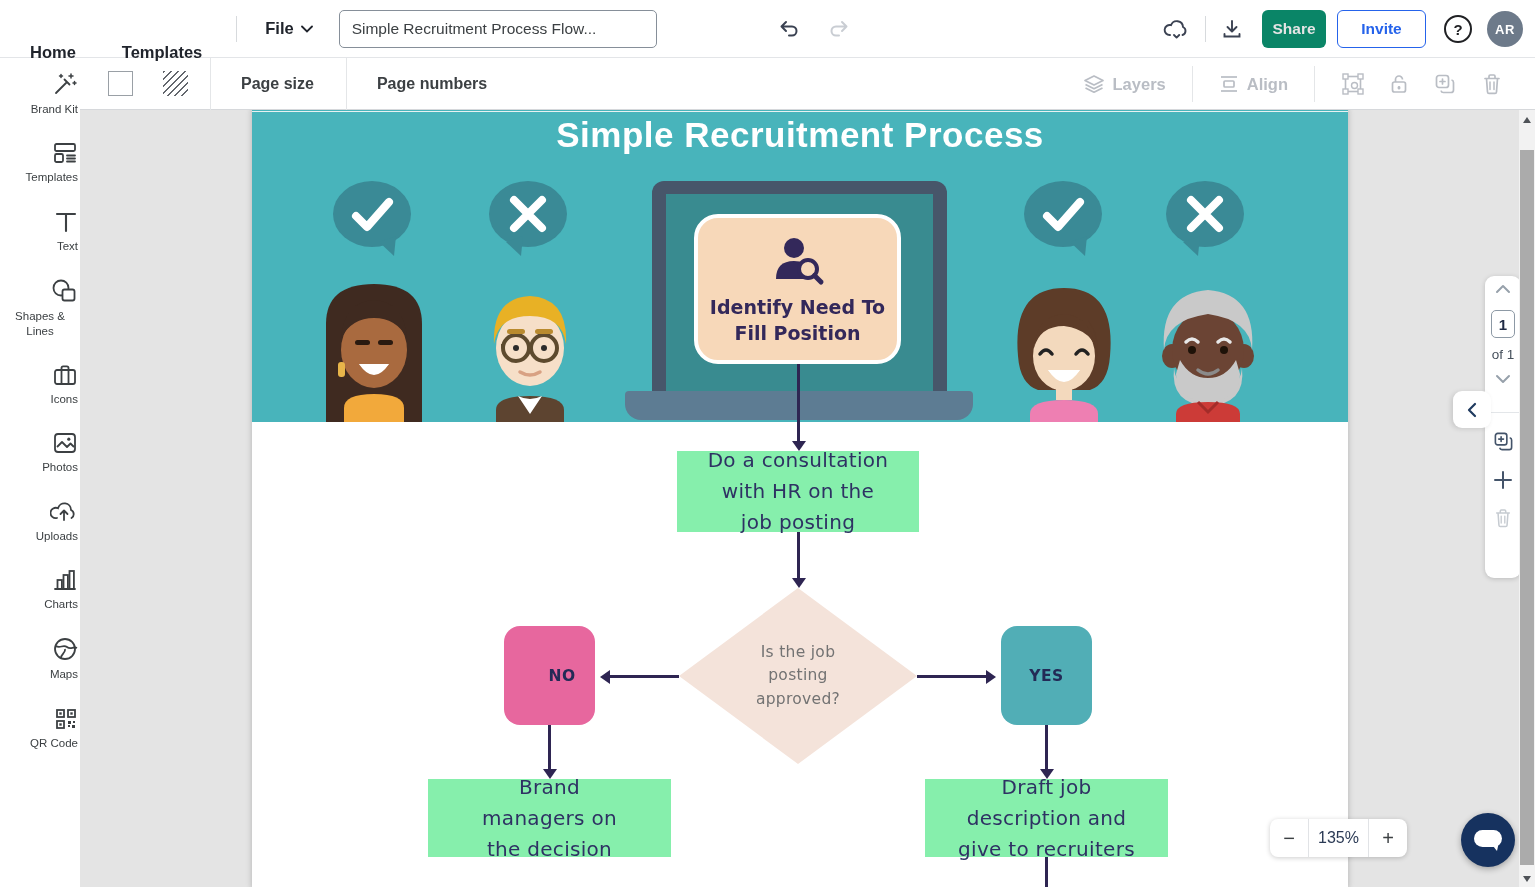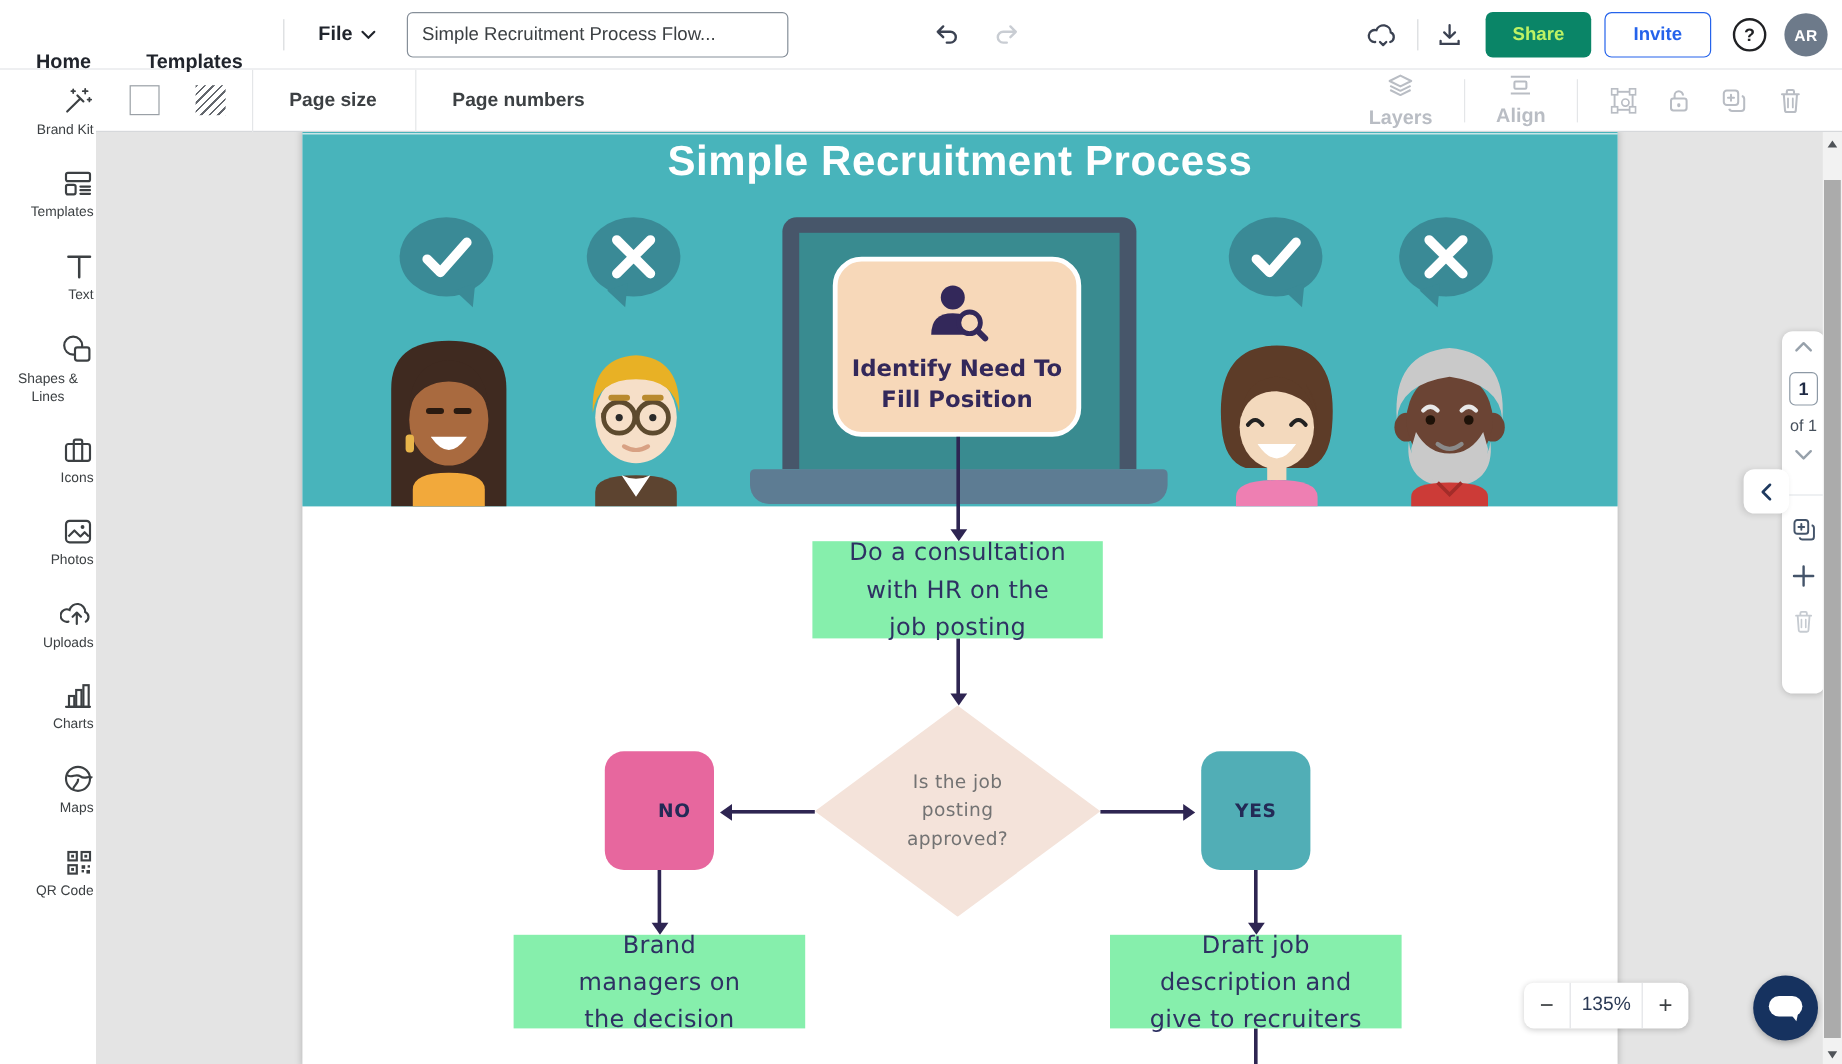--- a/index.html
+++ b/index.html
@@ -11,34 +11,34 @@
   .nav-link { font-size:16.5px; font-weight:700; color:#20242c; cursor:pointer;margin-top:48px; }
   .nav-home { margin-left:30px; }
   .nav-templates { margin-left:46px; }
   .tb-divider { width:1px; height:26px; background:#d7dadd; margin:0 28px 0 34px; }
   .file-menu { display:flex; align-items:center; gap:7px; font-size:16.5px; font-weight:700; color:#20242c; cursor:pointer; margin-right:26px; }
   .doc-title-input { width:318px; height:38px; border:1px solid #868f99; border-radius:5px; font-size:15.5px; color:#3c4043; padding:0 12px; font-family:"Liberation Sans",sans-serif; outline:none; }
   .undo-redo { display:flex; align-items:center; gap:26px; margin-left:120px; }
   .icon-btn { background:none; border:none; cursor:pointer; display:flex; align-items:center; justify-content:center; padding:2px; }
   .right-cluster { position:absolute; right:0; top:0; height:58px; display:flex; align-items:center; }
   .tb-divider2 { width:1px; height:26px; background:#d7dadd; margin:0 14px; }
-  .share-btn { width:88px; height:38px; background:#0a8567; color:#bef264; border:none; border-radius:6px; font-size:15.5px; font-weight:700; cursor:pointer; margin-right:11px; font-family:"Liberation Sans",sans-serif; }
+  .share-btn { width:64px; height:38px; background:#0a8567; color:#e5e5e5; border:none; border-radius:6px; font-size:15.5px; font-weight:700; cursor:pointer; margin-right:11px; font-family:"Liberation Sans",sans-serif; }
   .invite-btn { width:89px; height:38px; background:#fff; color:#2563eb; border:1.5px solid #2563eb; border-radius:6px; font-size:15.5px; font-weight:700; cursor:pointer; margin-right:18px; font-family:"Liberation Sans",sans-serif; }
   .help-btn { width:28px; height:28px; border-radius:50%; border:2px solid #202124; background:#fff; font-size:15px; font-weight:700; color:#202124; cursor:pointer; margin-right:15px; display:flex;align-items:center;justify-content:center; }
   .avatar { width:36px; height:36px; border-radius:50%; background:#6d7a8a; color:#fff; font-size:13px; font-weight:700; display:flex; align-items:center; justify-content:center; letter-spacing:.5px; margin-right:12px; cursor:pointer; }
 
   
   .toolbar2 { position:absolute; left:80px; top:58px; width:1455px; height:52px; background:#fff; border-bottom:1px solid #d6d8db; display:flex; align-items:center; z-index:20; }
   .swatch { width:25px; height:25px; margin-left:28px; border:1px solid #9aa0a6; background:#fff; cursor:pointer; }
   .swatch.stripes { margin-left:30px; border:none; background:repeating-linear-gradient(135deg,#63676d 0 1.5px,#fff 1.5px 5px); }
   .t2-div { width:1px; height:52px; background:#e4e6e8; margin-left:22px; }
   .t2-label { font-size:16px; font-weight:700; color:#3c4043; cursor:pointer; margin-left:30px; }
   .t2-label + .t2-div { margin-left:32px; }
   .t2-right { position:absolute; right:20px; top:0; height:52px; display:flex; align-items:center; color:#b9bdc4; }
-  .t2-grey { display:flex; align-items:center; gap:8px; font-size:16.5px; font-weight:700; color:#b9bdc4; margin:0 12px; cursor:default;flex-direction:column; }
+  .t2-grey { display:flex; align-items:center; gap:8px; font-size:16.5px; font-weight:700; color:#b9bdc4; margin:0 12px; cursor:default; }
   .t2-gdiv { width:1px; height:36px; background:#e4e6e8; margin:0 14px; }
   .t2-ico { margin:0 13px; display:flex; }
 
   
   .sidebar { position:absolute; left:0; top:58px; width:80px; height:829px; background:#fff; z-index:25; display:flex; flex-direction:column; align-items:center; padding-top:13px; }
   .side-item { width:76px; display:flex; flex-direction:column; align-items:flex-end; gap:5px; cursor:pointer; margin-bottom:25px; }
   .side-item svg { display:block; }
   .side-label { font-size:11.5px; color:#3c4043; text-align:center; line-height:1.25; }
 
   

